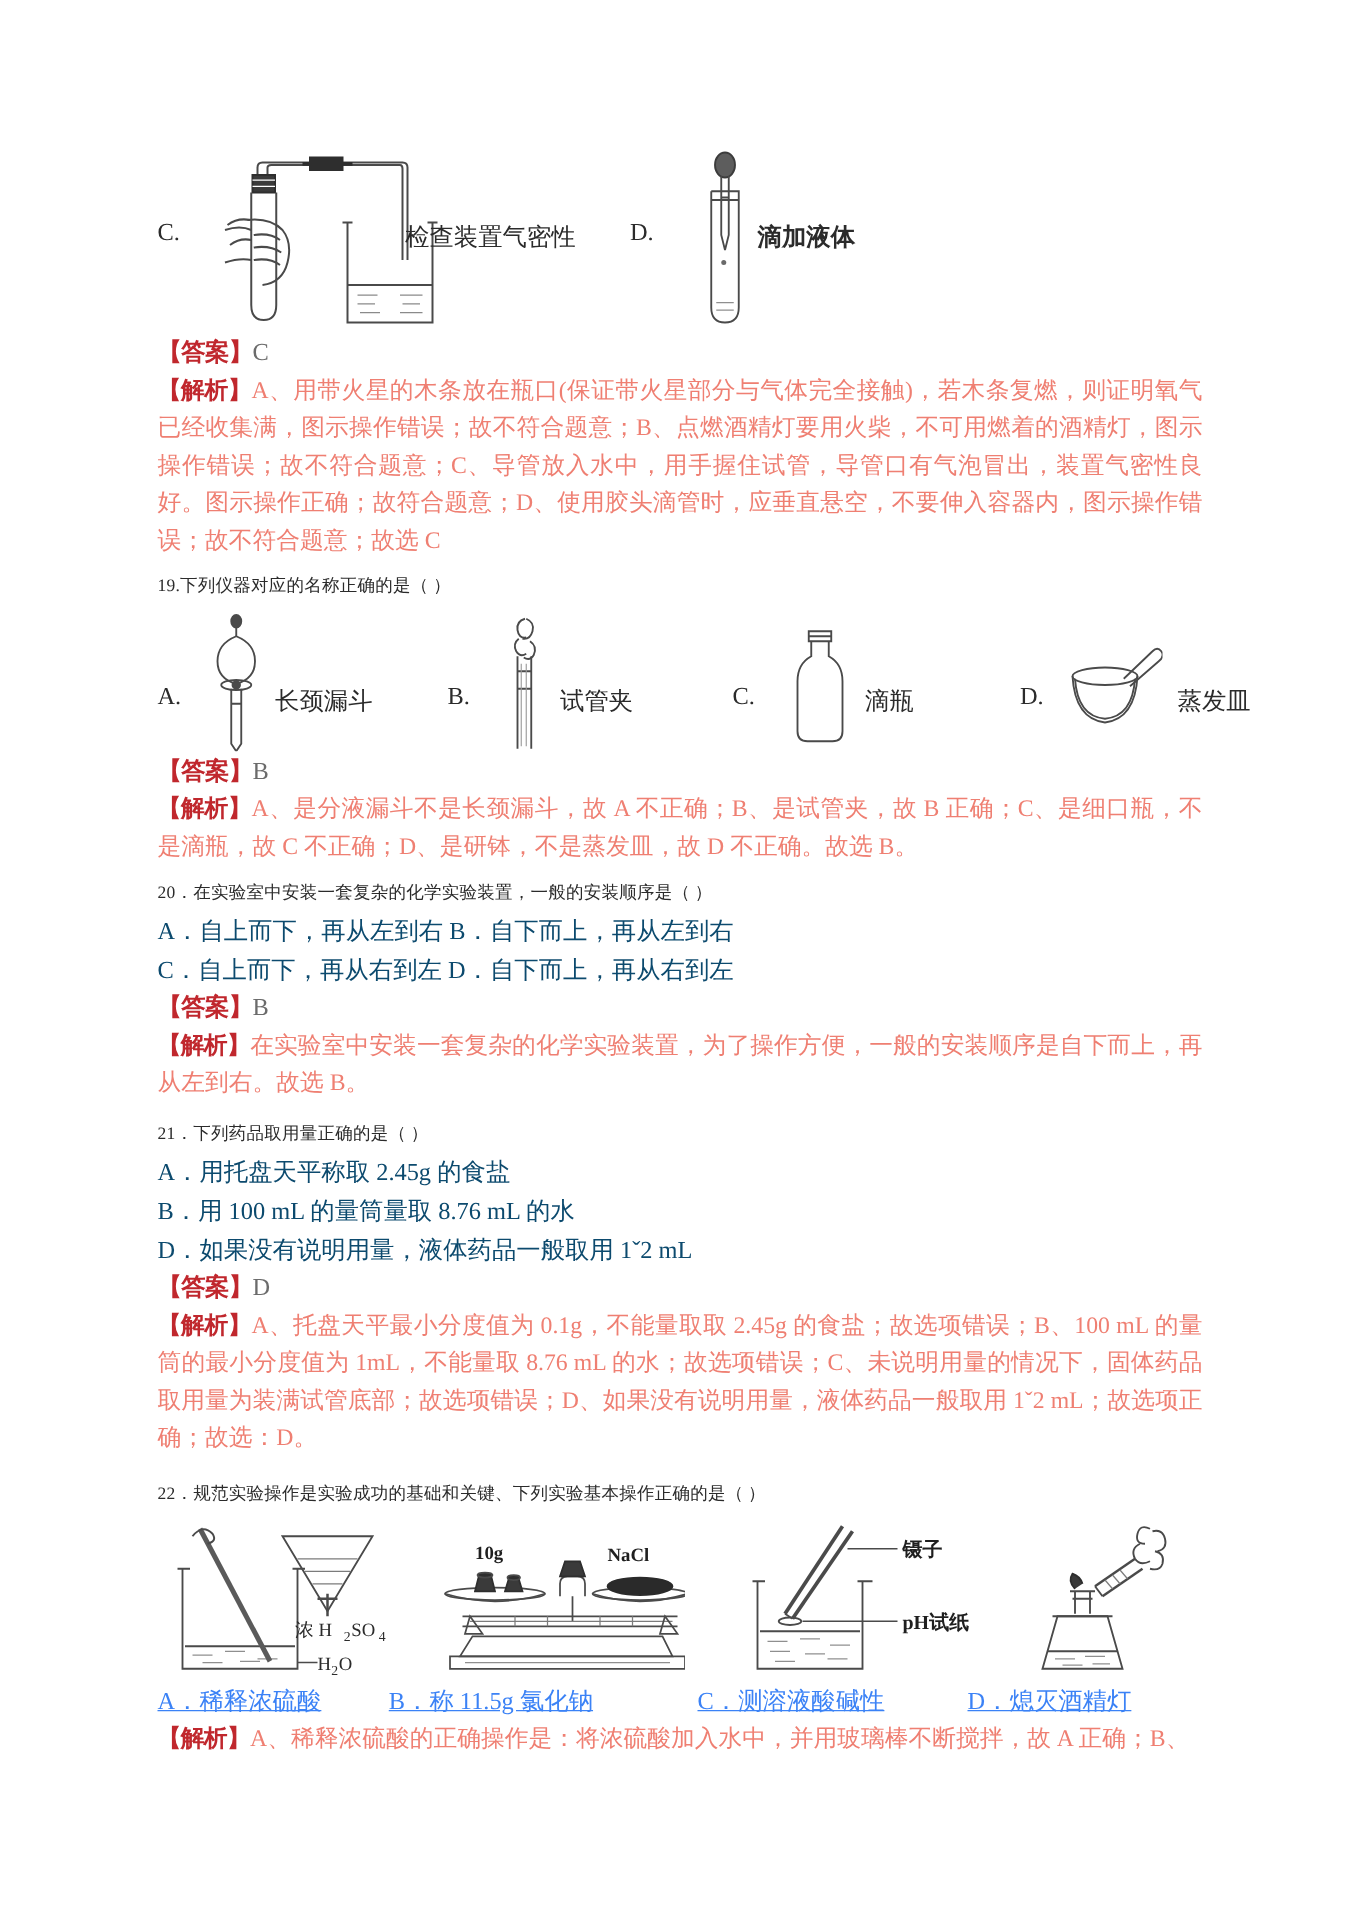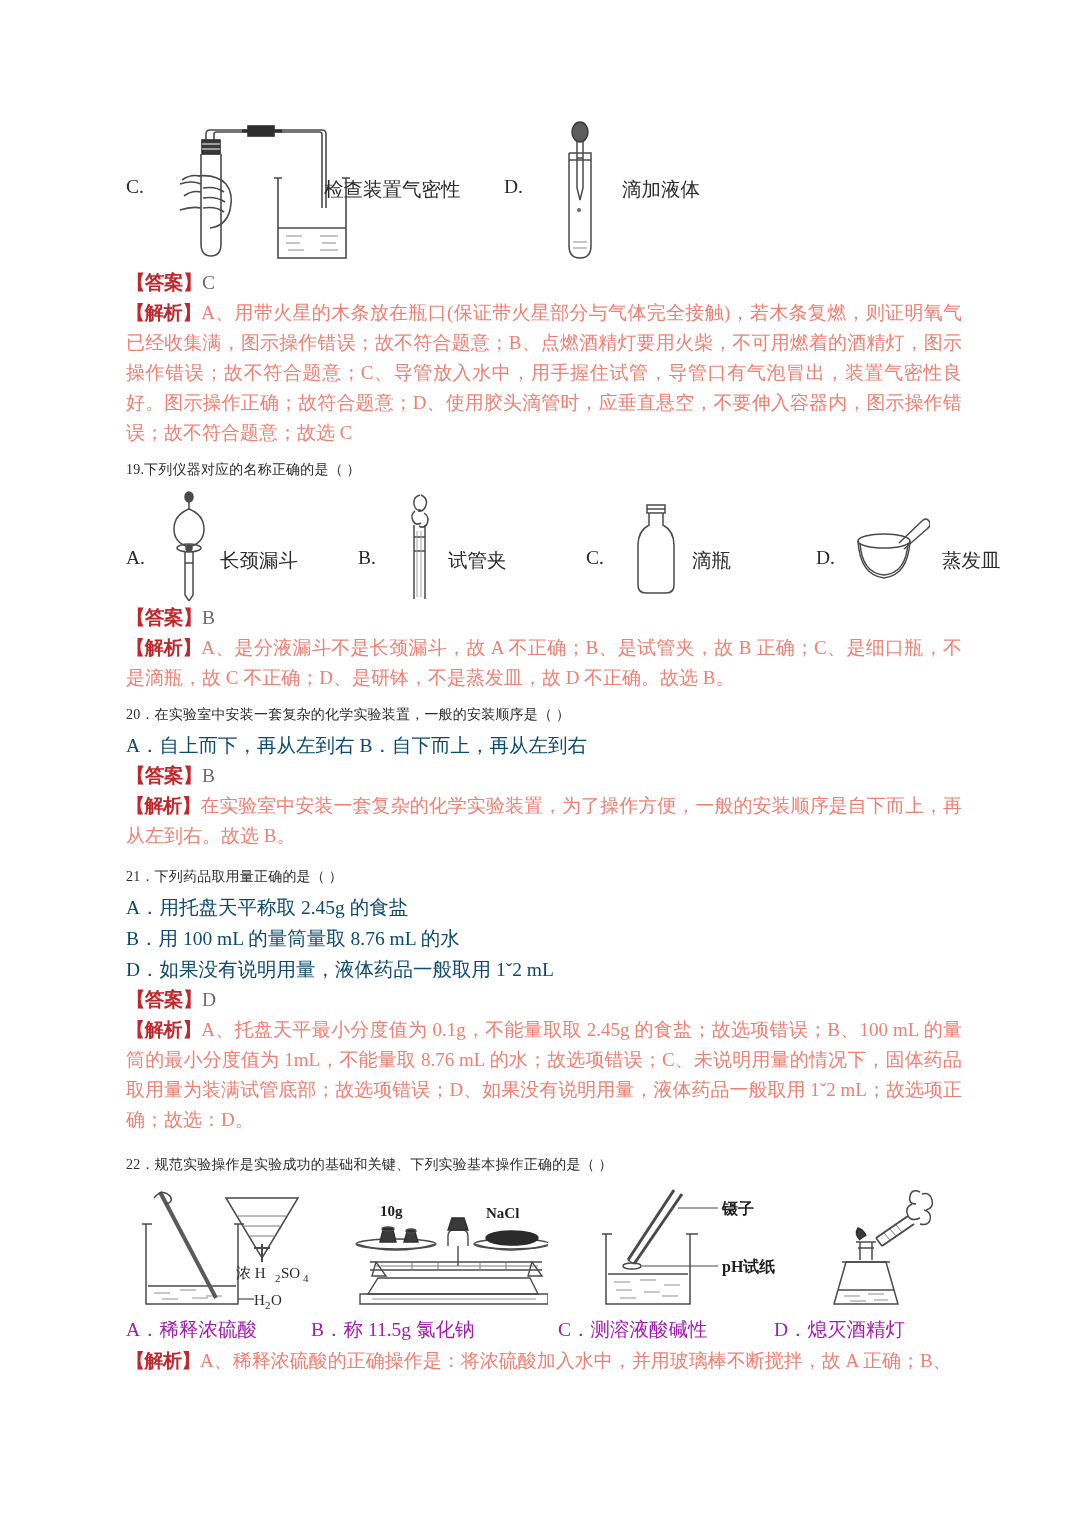--- a/index.html
+++ b/index.html
@@ -90,22 +90,23 @@
 
   
   .optrow22 {
     position: relative;
     height: 30px;
     margin-top: 2px;
   }
   .optrow22 span {
     position: absolute;
     font-size: 19.5px;
-    color: #a21caf;
+    color: #3b82f6;
     white-space: nowrap;
+    text-decoration: underline;
   }
   svg { display:block; }
 </style>
 </head>
 <body>
 
 <div class="page">
 <div class="content">
 
   <div class="fig-row" style="height:150px;">
@@ -171,21 +172,21 @@
 
           <circle cx="33" cy="92" r="2" fill="#6a6a6a" stroke="none"></circle>
           <g stroke="#8f8f8f" stroke-width="1">
             <line x1="27" y1="124" x2="41" y2="124"></line>
             <line x1="27" y1="130" x2="41" y2="130"></line>
           </g>
         </g>
       </svg>
     </div>
 
-    <span class="fig-cap" style="left:496px; top:58px;">滴加液体</span>
+    <span class="fig-cap" style="left:480px; top:58px;font-weight:bold;">滴加液体</span>
   </div>
 
   <div class="ans">
     <span class="tag">【答案】</span><span>C</span>
   </div>
   <div class="expl">
     <span class="tag">【解析】</span><span>A、用带火星的木条放在瓶口(保证带火星部分与气体完全接触)，若木条复燃，则证明氧气已经收集满，图示操作错误；故不符合题意；B、点燃酒精灯要用火柴，不可用燃着的酒精灯，图示操作错误；故不符合题意；C、导管放入水中，用手握住试管，导管口有气泡冒出，装置气密性良好。图示操作正确；故符合题意；D、使用胶头滴管时，应垂直悬空，不要伸入容器内，图示操作错误；故不符合题意；故选 C</span>
   </div>
 
   <div class="spacer6"></div>
@@ -263,20 +264,21 @@
     <span class="tag">【答案】</span><span>B</span>
   </div>
   <div class="expl">
     <span class="tag">【解析】</span><span>A、是分液漏斗不是长颈漏斗，故 A 不正确；B、是试管夹，故 B 正确；C、是细口瓶，不是滴瓶，故 C 不正确；D、是研钵，不是蒸发皿，故 D 不正确。故选 B。</span>
   </div>
 
   <div class="spacer6"></div>
 
   <div class="qline">20．在实验室中安装一套复杂的化学实验装置，一般的安装顺序是（      ）</div>
   <div class="optline">A．自上而下，再从左到右       B．自下而上，再从左到右</div>
+  <div class="optline">C．自上而下，再从右到左       D．自下而上，再从右到左</div>
   <div class="ans">
     <span class="tag">【答案】</span><span>B</span>
   </div>
   <div class="expl">
     <span class="tag">【解析】</span><span>在实验室中安装一套复杂的化学实验装置，为了操作方便，一般的安装顺序是自下而上，再从左到右。故选 B。</span>
   </div>
 
   <div class="spacer10"></div>
 
   <div class="qline">21．下列药品取用量正确的是（      ）</div>

